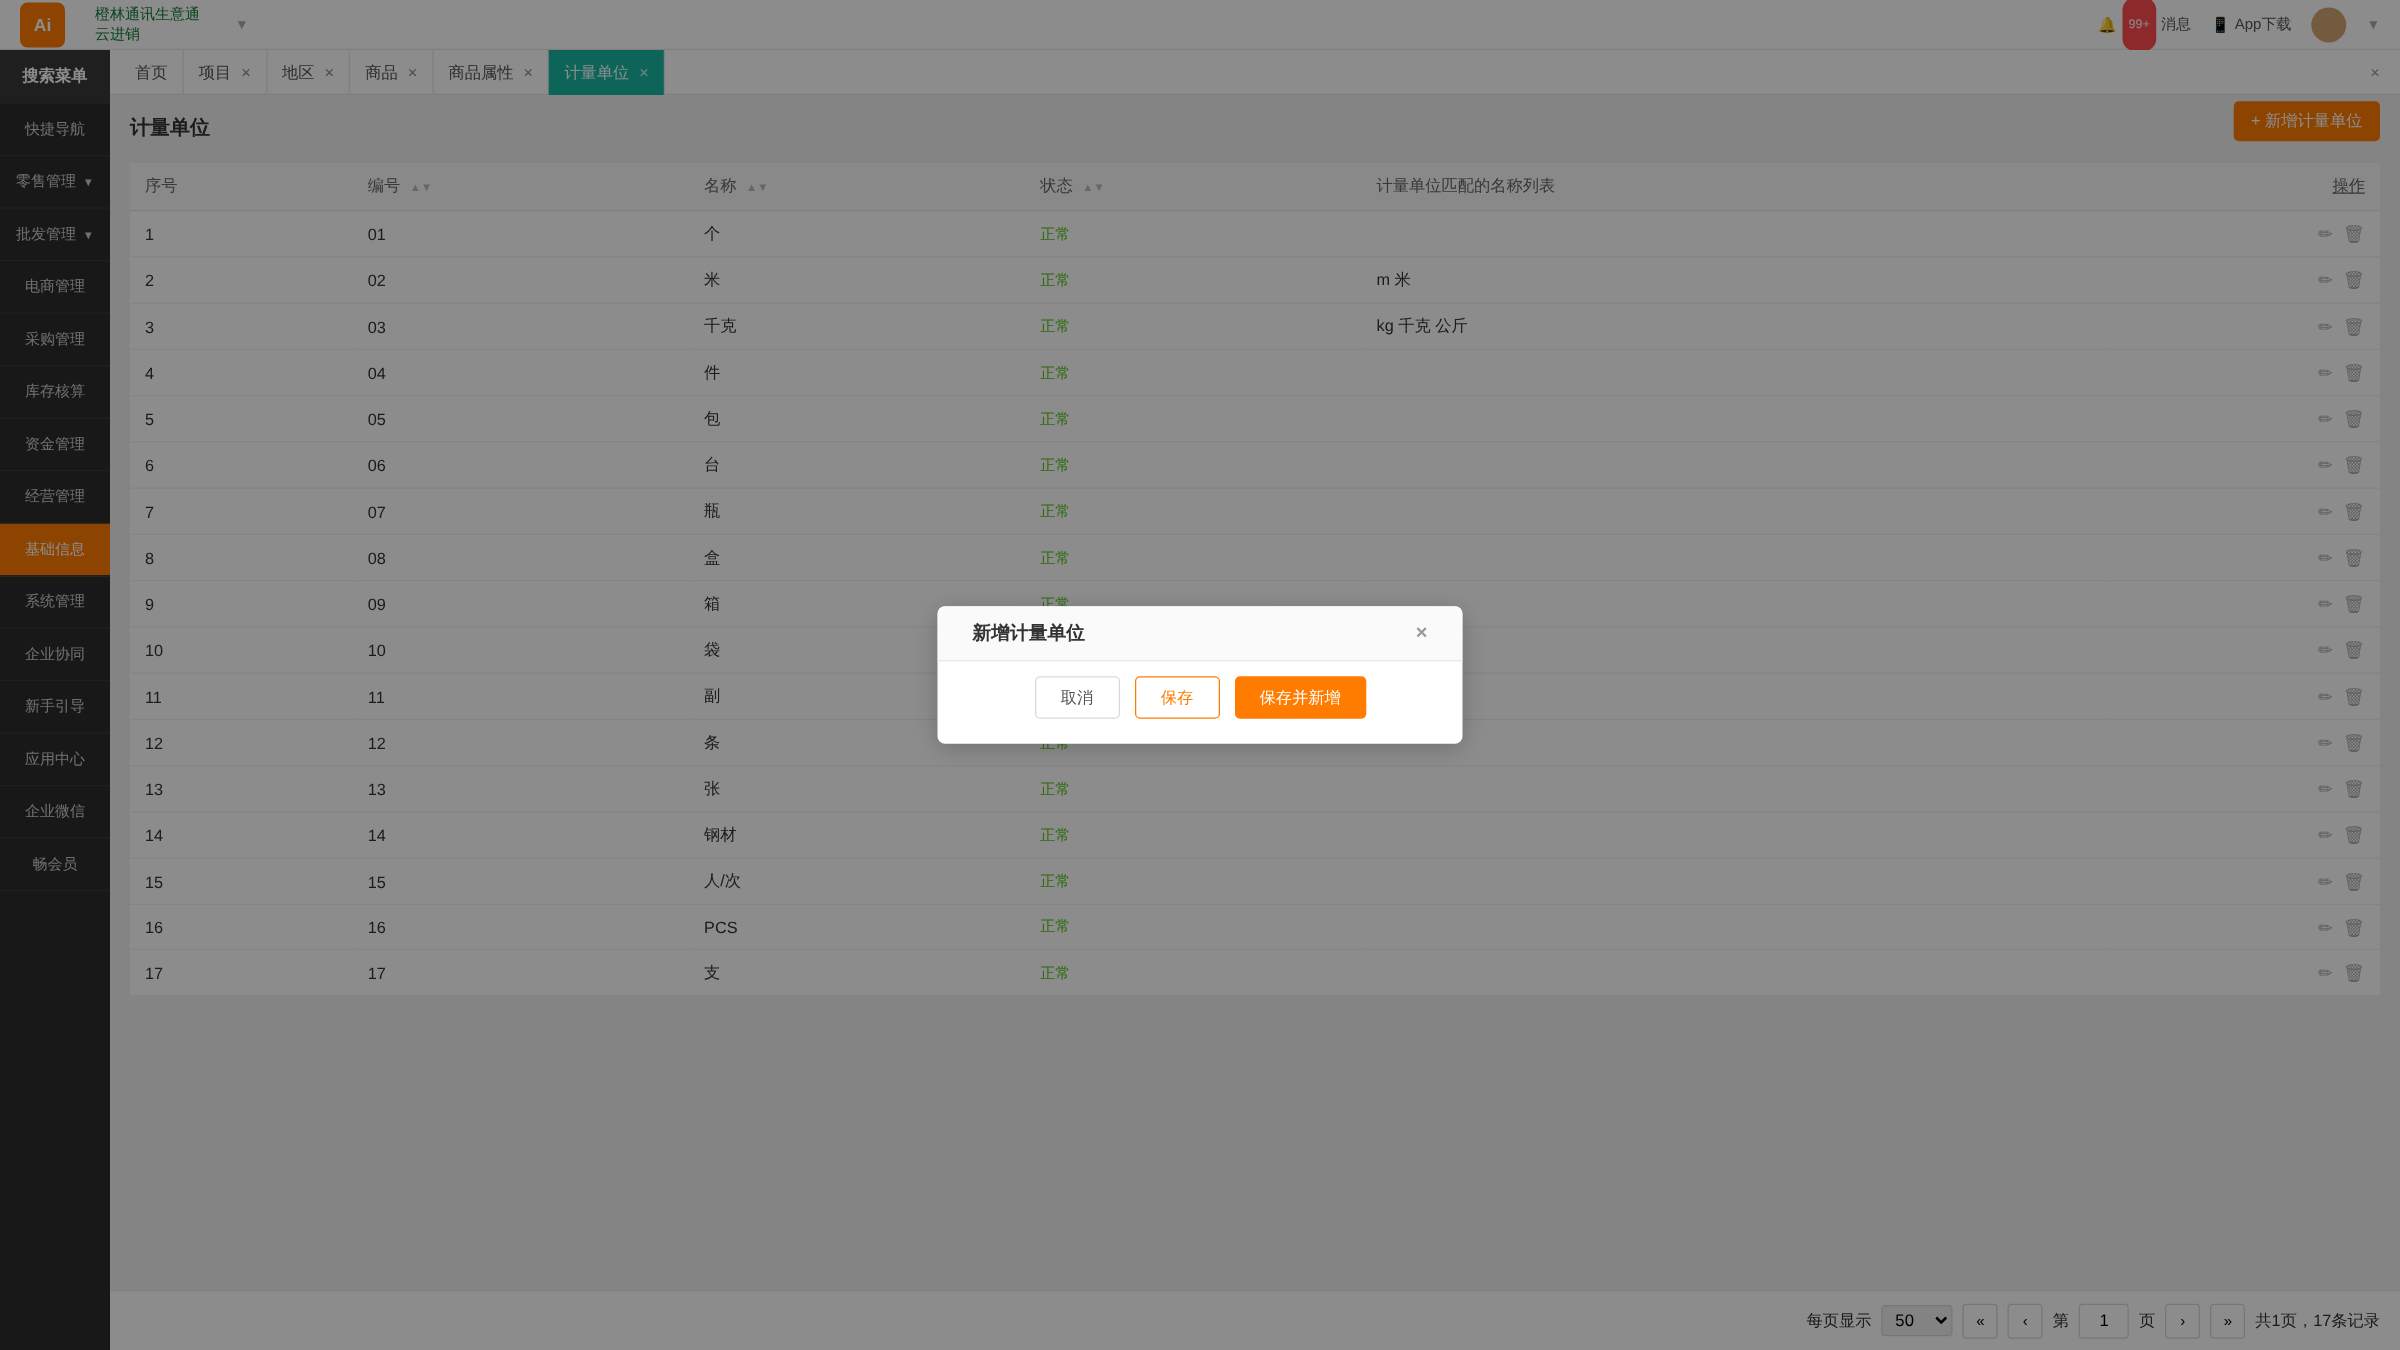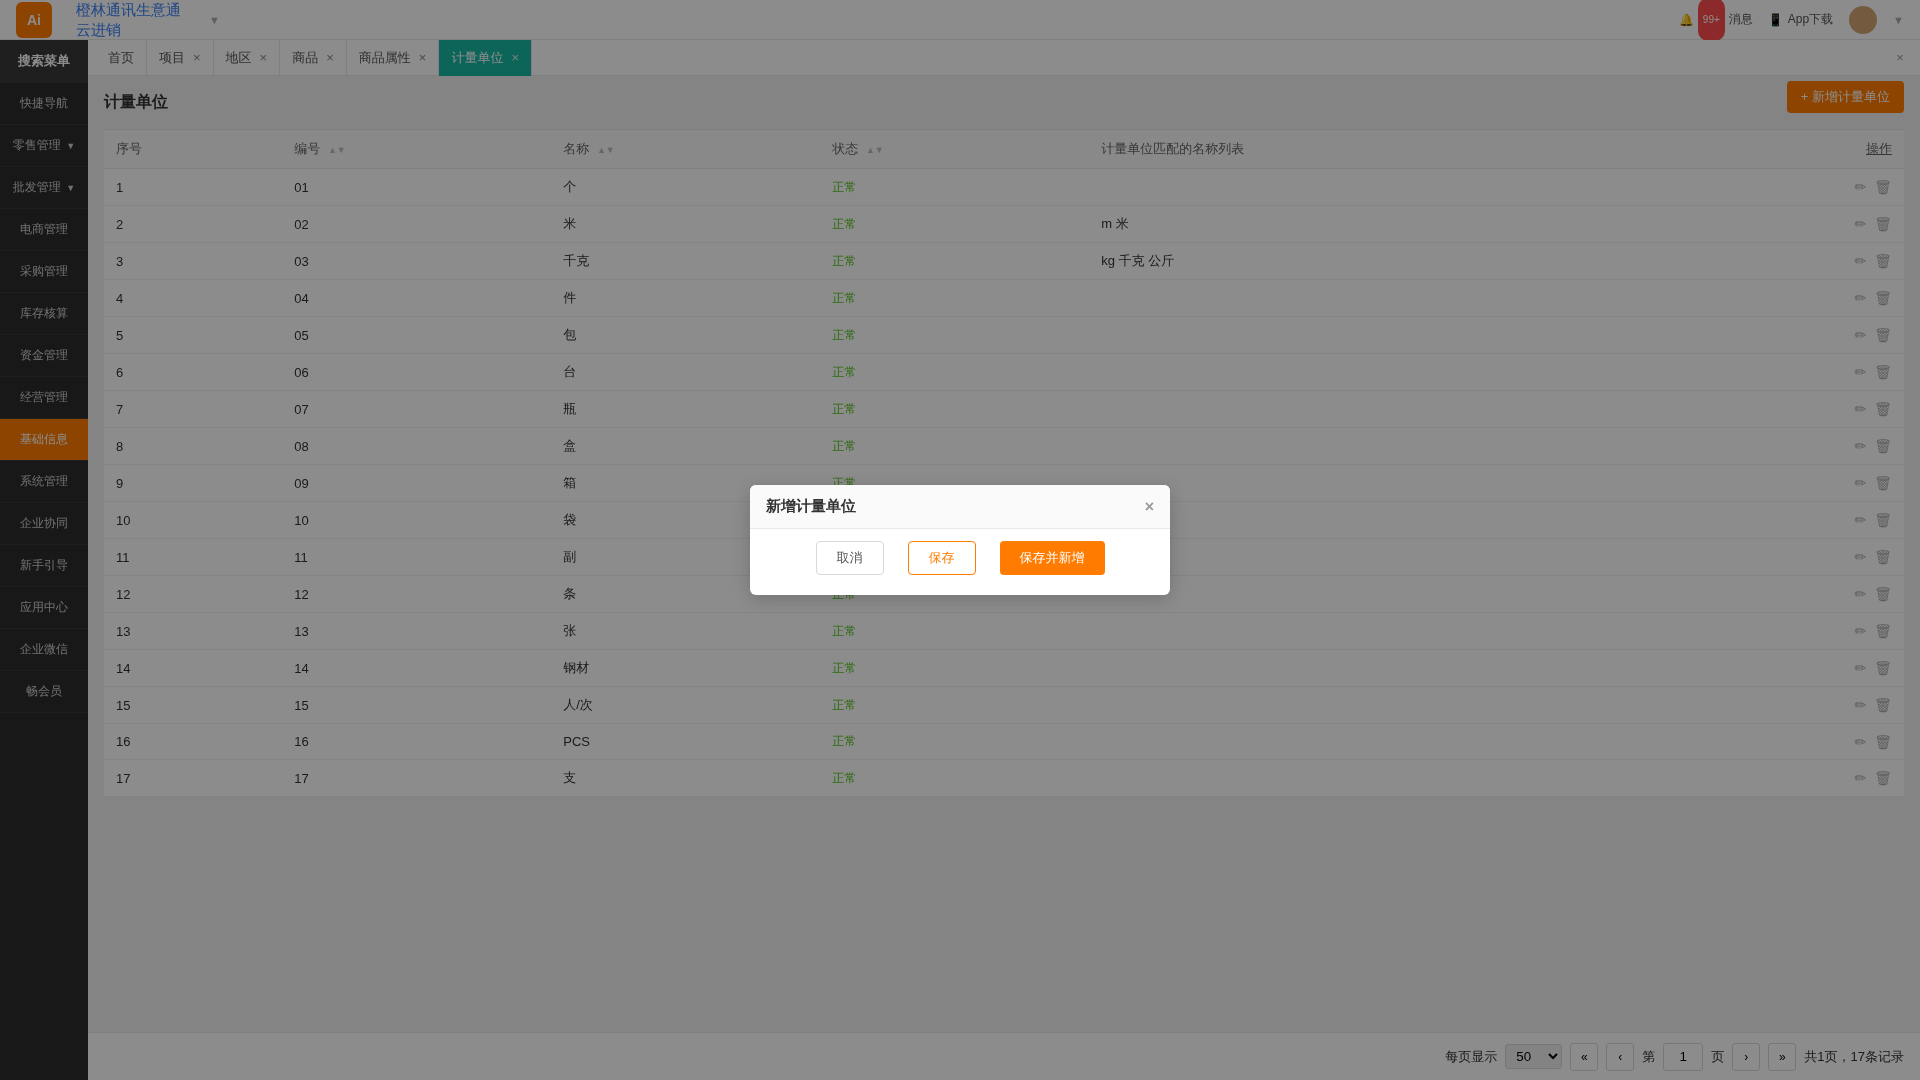--- a/index.html
+++ b/index.html
@@ -26,22 +26,22 @@
       background: #ff7c00;
       border-radius: 6px;
       display: flex;
       align-items: center;
       justify-content: center;
       color: white;
       font-weight: bold;
       font-size: 14px;
     }
     .logo-text {
-      font-size: 15px;
-      color: #3b82f6;
+      font-size: 12px;
+      color: #15803d;
       line-height: 1.3;
     }
     .header-right {
       display: flex;
       align-items: center;
       gap: 16px;
     }
     .header-btn {
       display: flex;
       align-items: center;
@@ -263,21 +263,21 @@
       box-shadow: 0 4px 20px rgba(0,0,0,0.2);
       overflow: hidden;
     }
     .modal-header {
       height: 44px;
       background: #fafafa;
       border-bottom: 1px solid #e8e8e8;
       display: flex;
       align-items: center;
       justify-content: space-between;
-      padding: 0 16px;
+      padding: 0 28px;
       font-size: 15px;
       font-weight: bold;
       color: #333;
     }
     .modal-close {
       cursor: pointer;
       color: #999;
       font-size: 16px;
     }
     .modal-body {
@@ -310,21 +310,21 @@
       padding: 4px 0;
       color: #333;
     }
     .form-input.active-input {
       border-bottom-color: #ff7c00;
     }
     .modal-footer {
       padding: 12px 8px 20px;
       display: flex;
       justify-content: center;
-      gap: 24px;
+      gap: 12px;
     }
     .btn-cancel {
       padding: 7px 20px;
       border: 1px solid #d9d9d9;
       background: #fff;
       border-radius: 4px;
       cursor: pointer;
       font-size: 13px;
       color: #555;
     }

